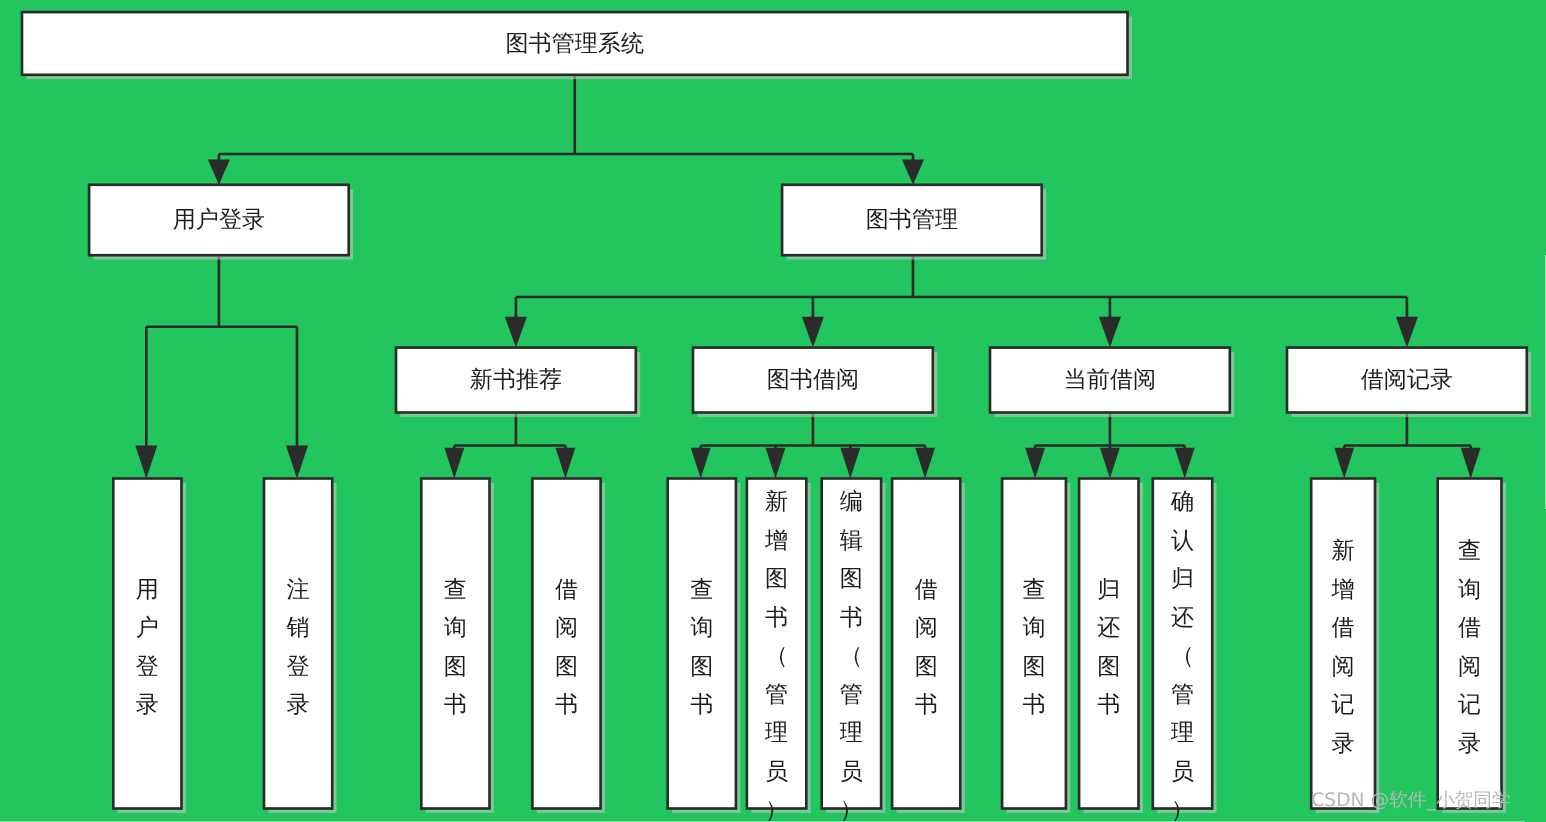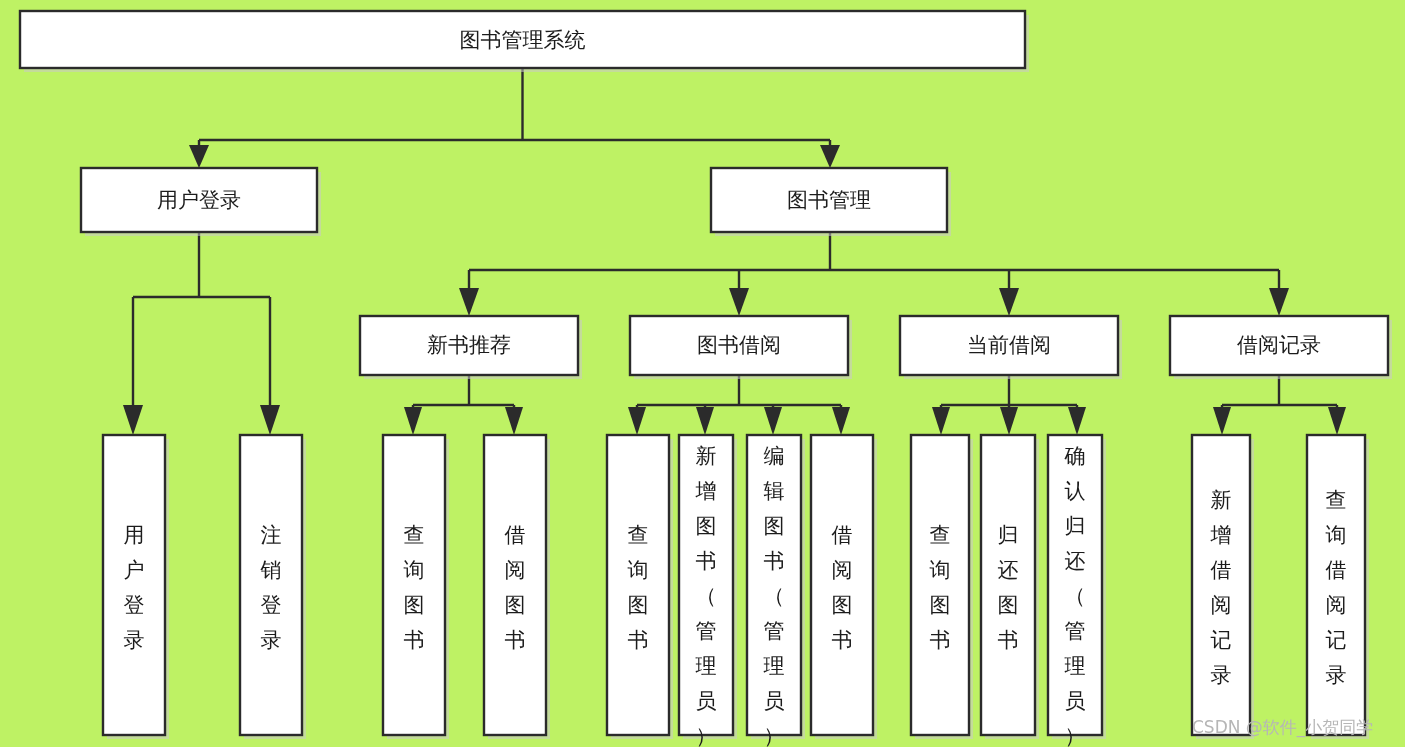--- a/index.html
+++ b/index.html
@@ -8,21 +8,21 @@
     padding: 0;
     background: #ffffff;
   }
   body {
     font-family: "DejaVu Sans", "Liberation Sans", sans-serif;
   }
   #diagram-root {
     position: relative;
     width: 1405px;
     height: 747px;
-    background: #bef264;
+    background: #22c55e;
     overflow: hidden;
   }
   svg#diagram-svg {
     display: block;
     width: 1405px;
     height: 747px;
   }
   .node-box {
     fill: #ffffff;
     stroke: #2b2b2b;

